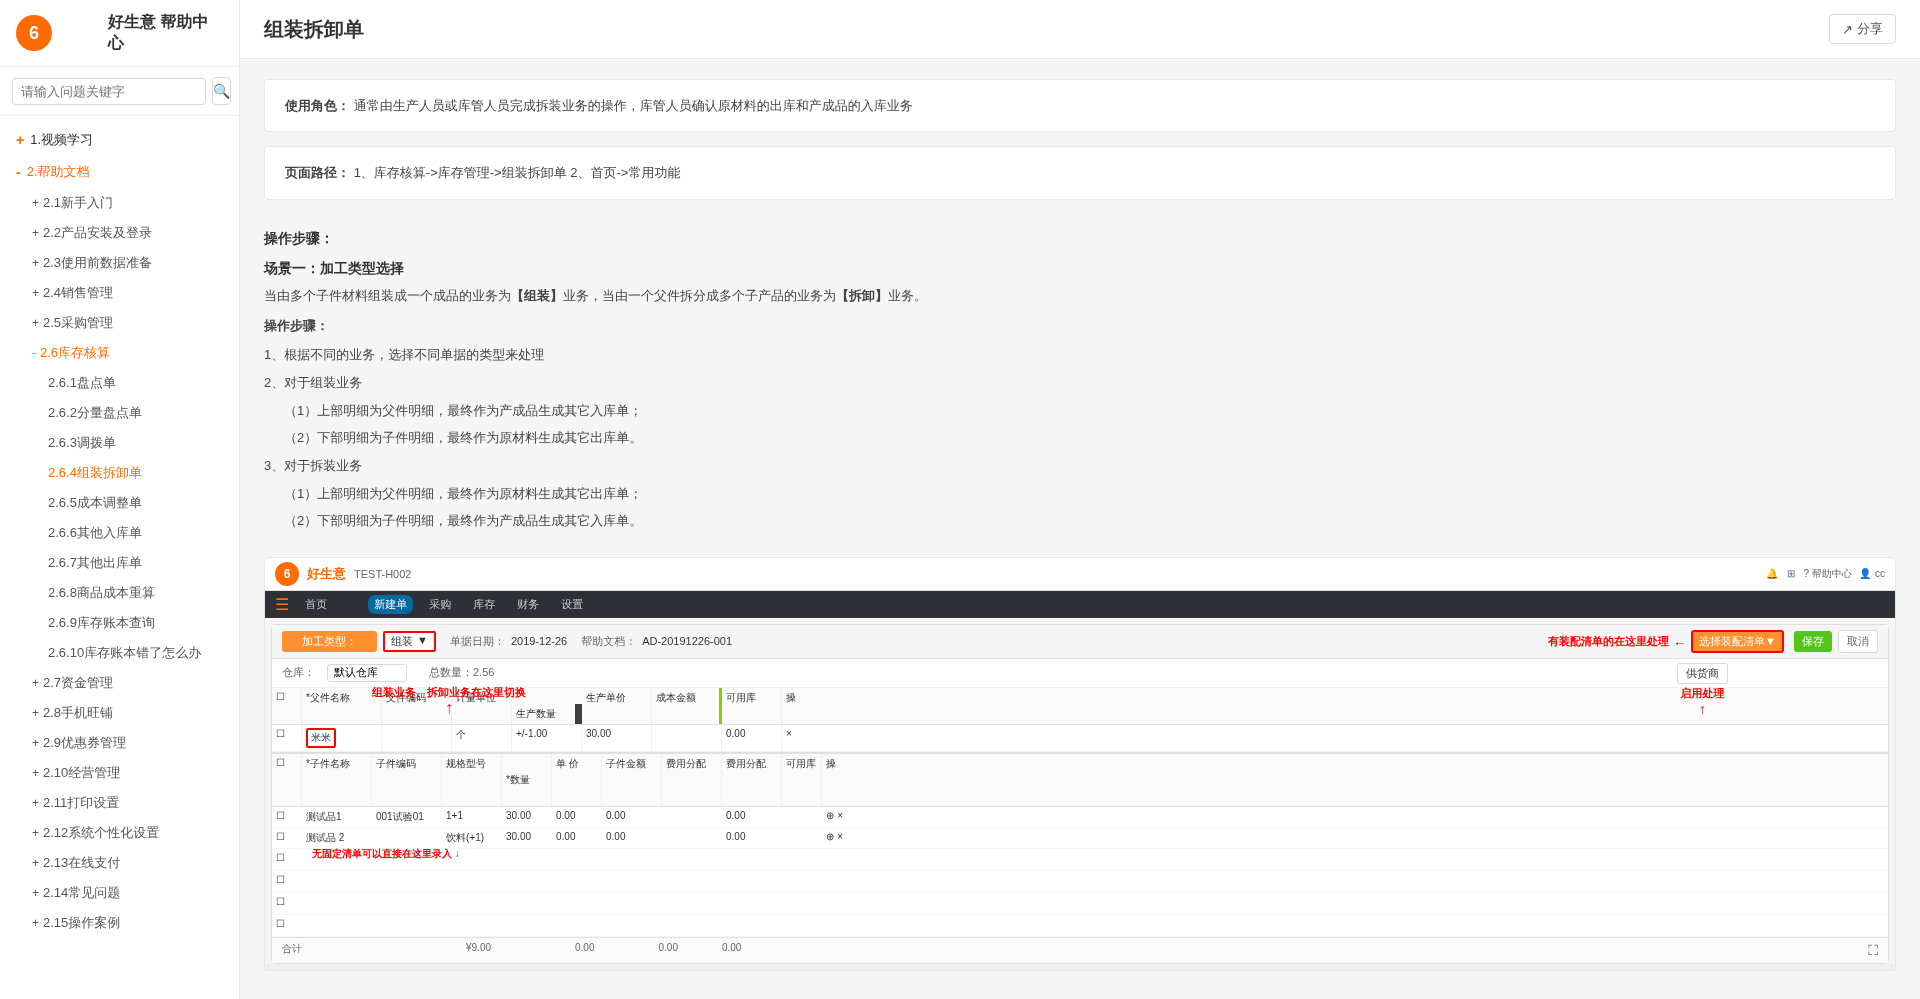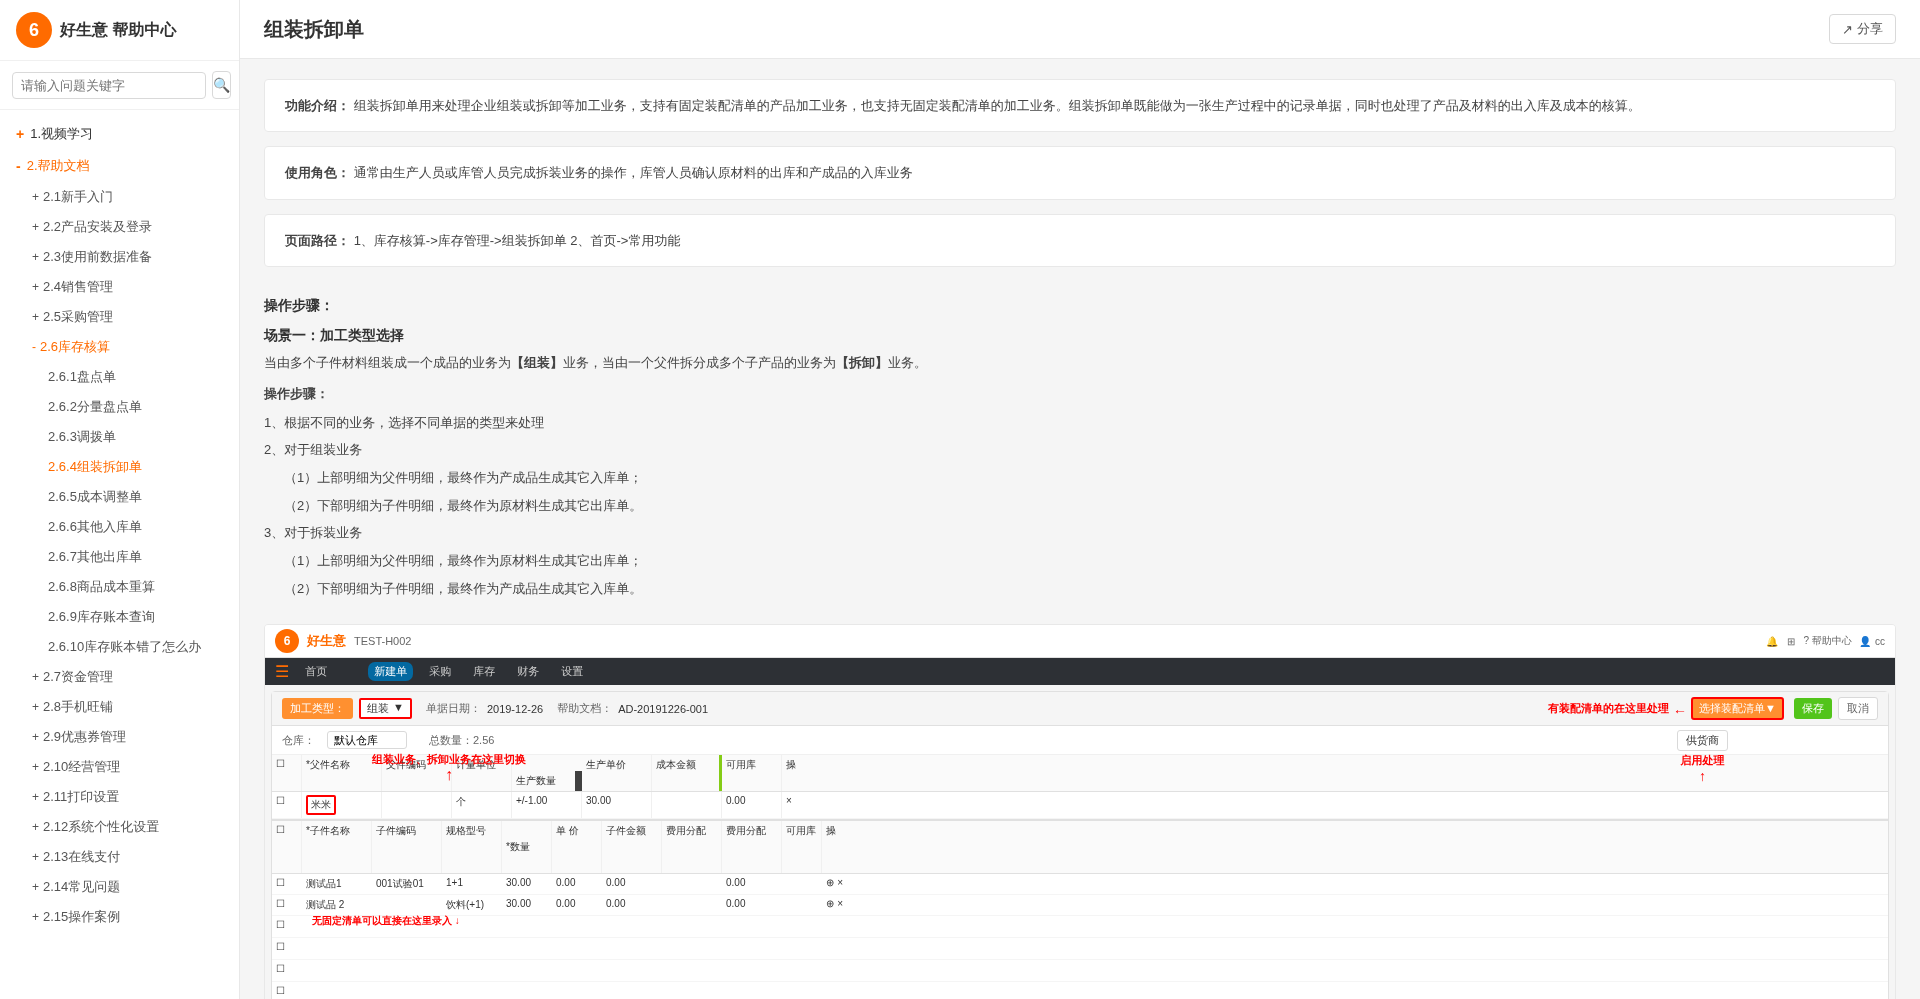--- a/index.html
+++ b/index.html
@@ -25,21 +25,21 @@
     }
     .logo-circle {
       width: 36px; height: 36px;
       background: #ff6b00;
       border-radius: 50%;
       display: flex; align-items: center; justify-content: center;
       color: #fff; font-size: 18px; font-weight: bold;
       margin-right: 8px;
       flex-shrink: 0;
     }
-    .logo-text { font-size: 16px; font-weight: bold; color: #333; }
+    .logo-text { font-size: 16px; font-weight: bold; color: #333; margin-left: 48px; }
     .search-box {
       padding: 10px 12px;
       border-bottom: 1px solid #f0f0f0;
       display: flex; align-items: center;
       gap: 6px;
     }
     .search-input {
       flex: 1;
       border: 1px solid #d9d9d9;
       border-radius: 4px;
@@ -329,24 +329,20 @@
 <div class="main">
   <div class="main-header">
     <h1 class="page-title">组装拆卸单</h1>
     <button class="share-btn">
       <span>↗</span>
       <span>分享</span>
     </button>
   </div>
   <div class="main-body">
 
-    <div class="info-box">
-      <span class="bold" style="font-weight:bold;">功能介绍：</span>
-      <span>组装拆卸单用来处理企业组装或拆卸等加工业务，支持有固定装配清单的产品加工业务，也支持无固定装配清单的加工业务。组装拆卸单既能做为一张生产过程中的记录单据，同时也处理了产品及材料的出入库及成本的核算。</span>
-    </div>
 
     <div class="info-box">
       <span class="bold" style="font-weight:bold;">使用角色：</span>
       <span>通常由生产人员或库管人员完成拆装业务的操作，库管人员确认原材料的出库和产成品的入库业务</span>
     </div>
 
     <div class="info-box">
       <span class="bold" style="font-weight:bold;">页面路径：</span>
       <span>1、库存核算-&gt;库存管理-&gt;组装拆卸单 2、首页-&gt;常用功能</span>
     </div>
@@ -389,21 +385,21 @@
           <span class="app-nav-item active-nav">新建单</span>
           <span class="app-nav-item">采购</span>
           <span class="app-nav-item">库存</span>
           <span class="app-nav-item">财务</span>
           <span class="app-nav-item">设置</span>
         </div>
 
         <div style="margin:6px;background:#fff;border:1px solid #e0e0e0;border-radius:4px;position:relative;">
 
           <div style="background:#f5f5f5;border-bottom:1px solid #e0e0e0;padding:5px 10px;display:flex;gap:6px;align-items:center;">
-            <button class="app-btn" style="background:#ff9030;font-size:11px;border:none;color:#fff;padding:3px 8px;border-radius:3px;cursor:pointer;text-align:right;">加工类型：</button>
+            <button class="app-btn" style="background:#ff9030;font-size:11px;border:none;color:#fff;padding:3px 20px;border-radius:3px;cursor:pointer;text-align:right;">加工类型：</button>
             <div style="border:2px solid #f00;padding:1px 6px;background:#fff;font-size:11px;border-radius:2px;display:inline-flex;gap:4px;">
               <span>组装</span>
               <span>▼</span>
             </div>
             <span style="font-size:11px;color:#666;margin-left:8px;">单据日期：</span>
             <span style="font-size:11px;color:#333;">2019-12-26</span>
             <span style="font-size:11px;color:#666;margin-left:8px;">帮助文档：</span>
             <span style="font-size:11px;color:#333;">AD-20191226-001</span>
             <div style="flex:1;"></div>
 

